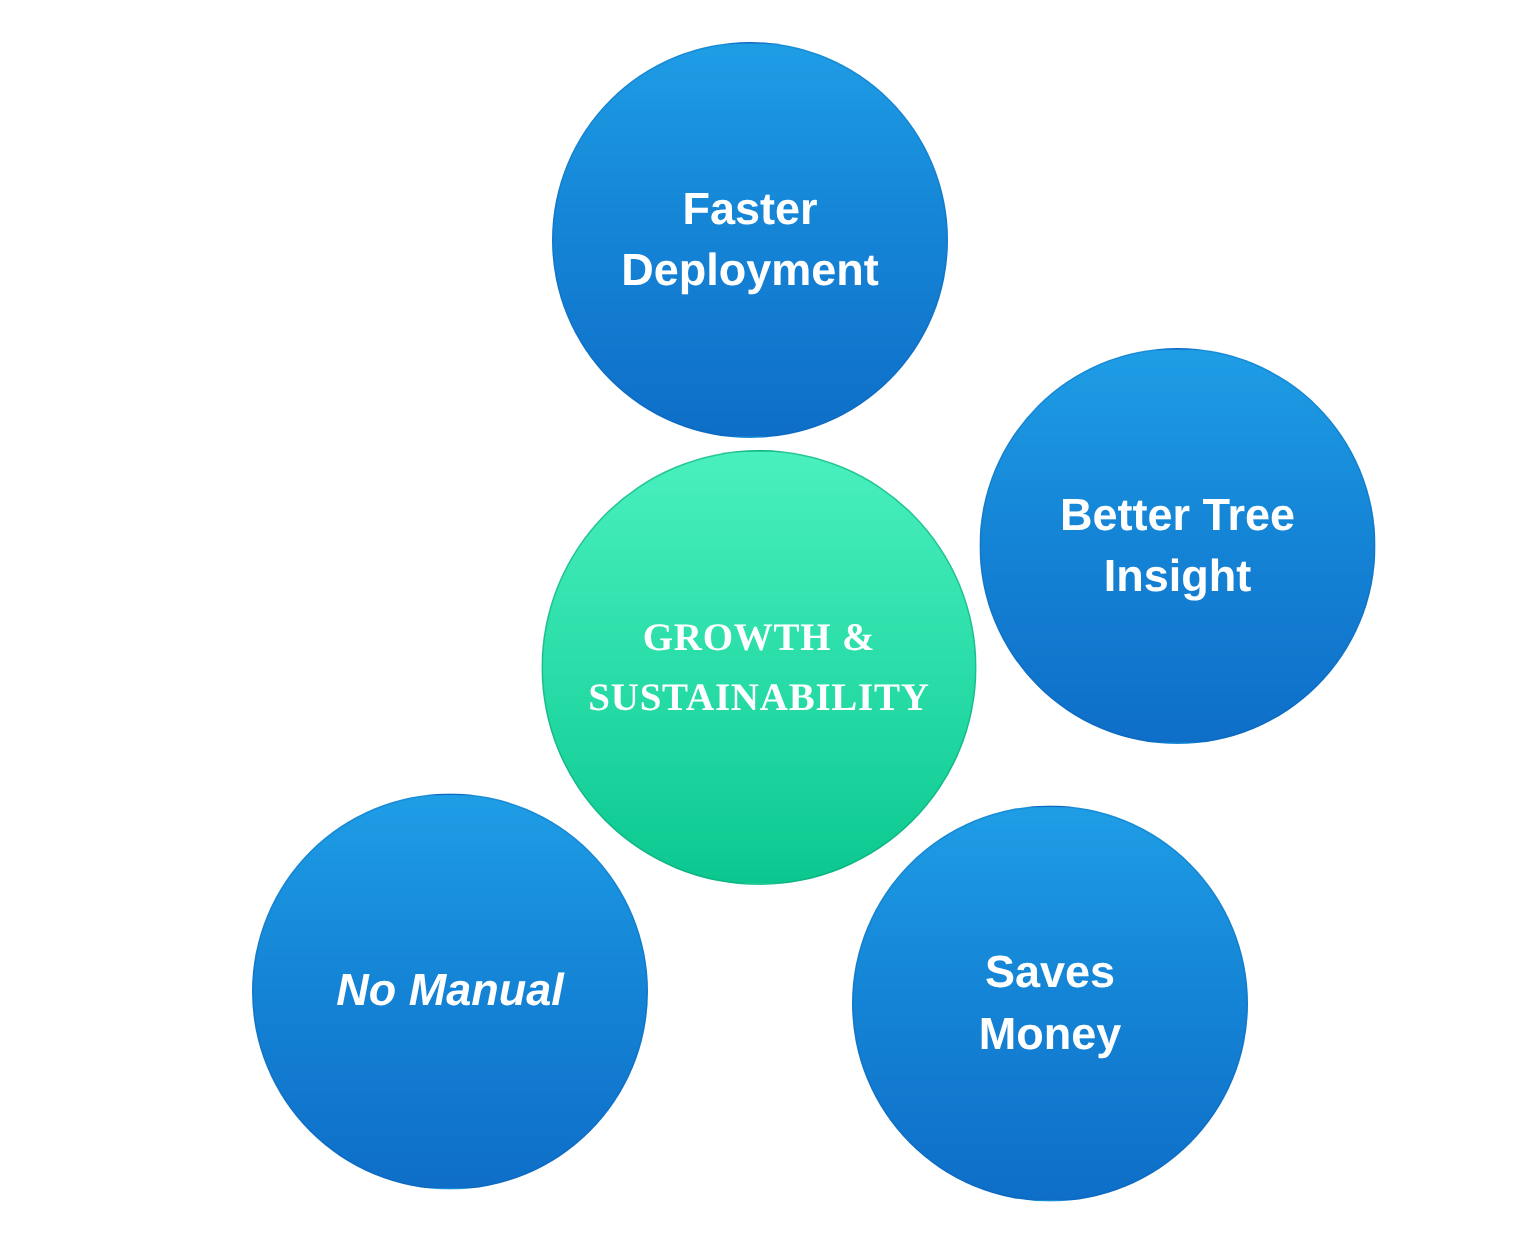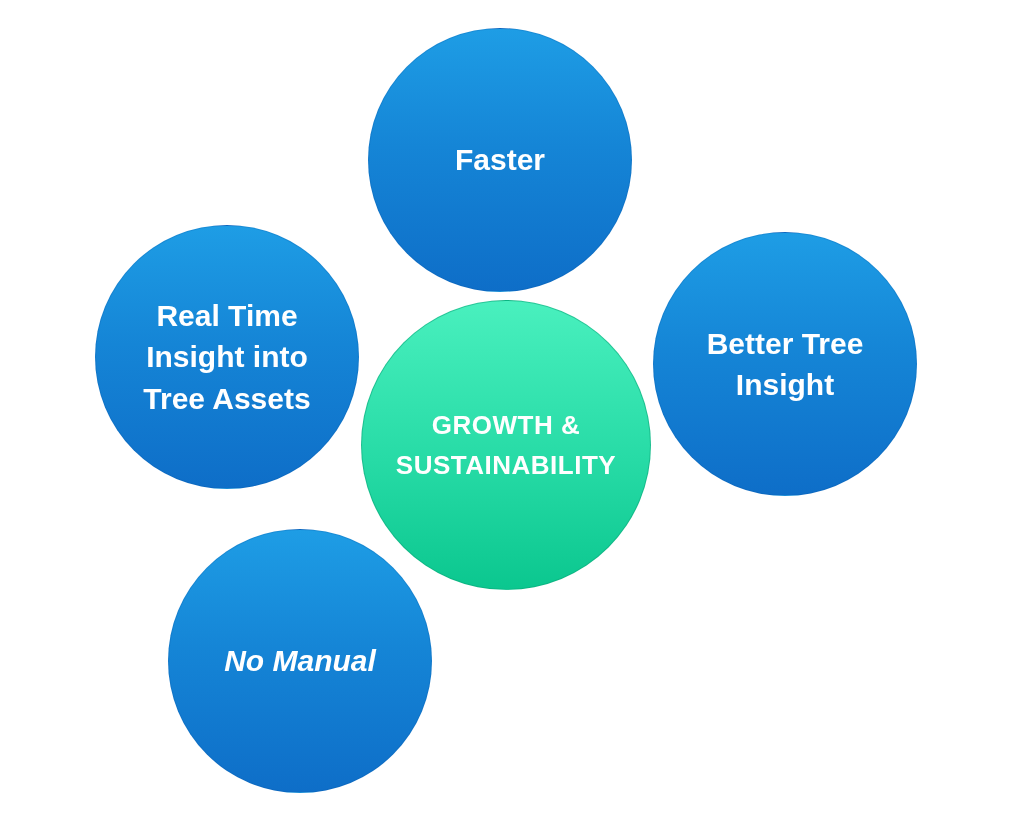--- a/index.html
+++ b/index.html
@@ -28,20 +28,21 @@
     width: 264px;
     height: 264px;
     background: linear-gradient(180deg, #1e9de5 0%, #1585d6 45%, #0e6ec8 100%);
     border: 1px solid rgba(10, 90, 170, 0.25);
   }
   .circle.green {
     width: 290px;
     height: 290px;
     background: linear-gradient(180deg, #49f0be 0%, #27dba6 55%, #0bc78f 100%);
     border: 1px solid rgba(13, 165, 120, 0.55);
+    font-family: Liberation Serif, serif;
   }
   .pos-top        { left: 368px; top: 28px;  }
   .pos-left       { left: 95px;  top: 225px; }
   .pos-right      { left: 653px; top: 232px; }
   .pos-center     { left: 361px; top: 300px; }
   .pos-bottomleft { left: 168px; top: 529px; font-style: italic; }
   .pos-bottomright{ left: 568px; top: 537px; }
 
   .label {
     color: #ffffff;
@@ -63,30 +64,24 @@
   }
 </style>
 </head>
 <body>
 
 <div class="stage">
 
   <div class="circle blue pos-top">
     <div class="label">
       <span class="line">Faster</span>
+      <span class="line">Deployment</span>
     </div>
   </div>
 
-  <div class="circle blue pos-left">
-    <div class="label">
-      <span class="line">Real Time</span>
-      <span class="line">Insight into</span>
-      <span class="line">Tree Assets</span>
-    </div>
-  </div>
 
   <div class="circle blue pos-right">
     <div class="label">
       <span class="line">Better Tree</span>
       <span class="line">Insight</span>
     </div>
   </div>
 
   <div class="circle green pos-center">
     <div class="label">
@@ -94,14 +89,20 @@
       <span class="line">SUSTAINABILITY</span>
     </div>
   </div>
 
   <div class="circle blue pos-bottomleft">
     <div class="label">
       <span class="line">No Manual</span>
     </div>
   </div>
 
+  <div class="circle blue pos-bottomright">
+    <div class="label">
+      <span class="line">Saves</span>
+      <span class="line">Money</span>
+    </div>
+  </div>
 
 </div>
 
 </body></html>

